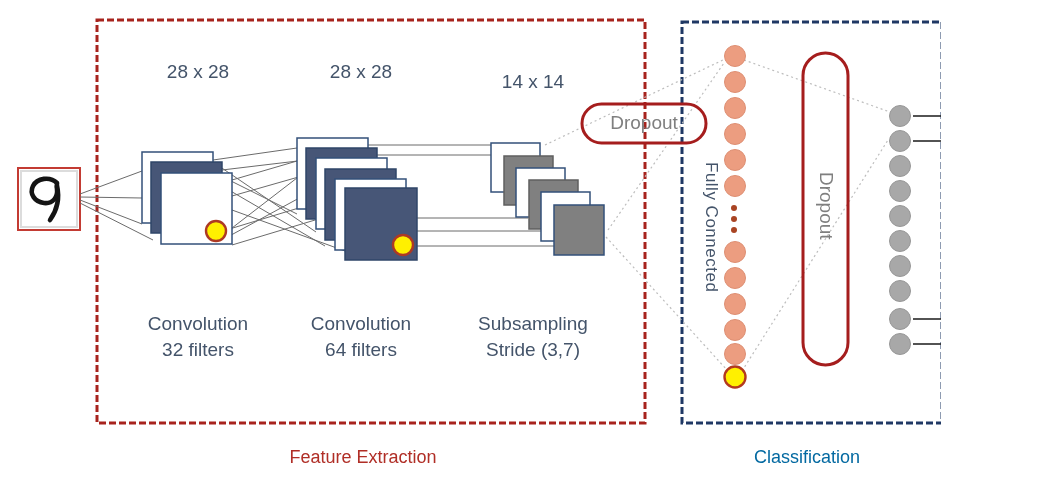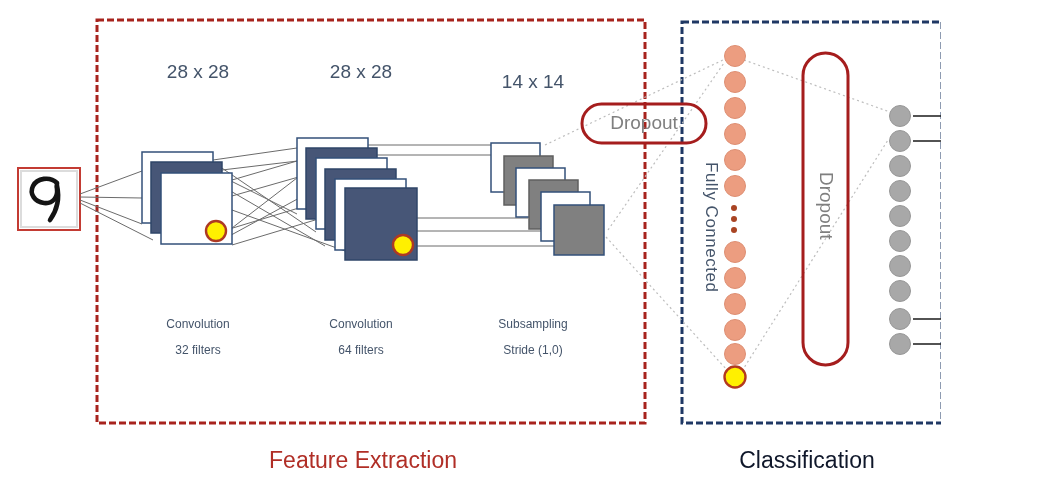--- a/index.html
+++ b/index.html
@@ -1,25 +1,25 @@
 <!DOCTYPE html>
 <html><head>
 <meta charset="utf-8">
 <style>
   html,body{margin:0;padding:0;background:#fff;}
   #canvas{position:relative;width:941px;height:492px;background:#ffffff;overflow:hidden;
           font-family:"Liberation Sans",sans-serif;}
   #diagram-svg{position:absolute;left:0;top:0;}
   .lbl{position:absolute;color:#44546A;font-size:19px;white-space:nowrap;
        transform:translateX(-50%);}
-  .layer-name{position:absolute;color:#44546A;font-size:12px;text-align:center;
+  .layer-name{position:absolute;color:#44546A;font-size:19px;text-align:center;
        line-height:26px;transform:translateX(-50%);white-space:nowrap;}
-  .section-label{position:absolute;font-size:23px;transform:translateX(-50%);white-space:nowrap;}
+  .section-label{position:absolute;font-size:18px;transform:translateX(-50%);white-space:nowrap;}
   .section-label.red{color:#B02E26;}
-  .section-label.blue{color:#0f172a;}
+  .section-label.blue{color:#0369a1;}
   .dropout-h{position:absolute;left:644px;top:112px;transform:translateX(-50%);
        color:#7F7F7F;font-size:19px;}
   .vert{position:absolute;writing-mode:vertical-rl;line-height:20px;white-space:nowrap;}
   .fc-label{left:701px;top:162px;color:#44546A;font-size:17px;letter-spacing:0.5px;}
   .dropout-v{left:816px;top:172px;color:#7F7F7F;font-size:19px;}
   .digit{position:absolute;left:988px;transform:translateY(-50%);color:#666;
        font-family:"DejaVu Sans Mono",monospace;font-size:22px;}
 </style>
 </head>
 <body>
@@ -161,21 +161,21 @@
   <div class="layer-name" style="left:198px;top:311px">
     <div>Convolution</div>
     <div>32 filters</div>
   </div>
   <div class="layer-name" style="left:361px;top:311px">
     <div>Convolution</div>
     <div>64 filters</div>
   </div>
   <div class="layer-name" style="left:533px;top:311px">
     <div>Subsampling</div>
-    <div>Stride (1,0)</div>
+    <div>Stride (3,7)</div>
   </div>
 
   <div class="dropout-h">Dropout</div>
   <div class="vert dropout-v">Dropout</div>
 
   <div class="vert fc-label">Fully Connected</div>
 
   <div class="digit" style="top:116px">0</div>
   <div class="digit" style="top:141px">1</div>
   <div class="digit" style="top:319px">8</div>

